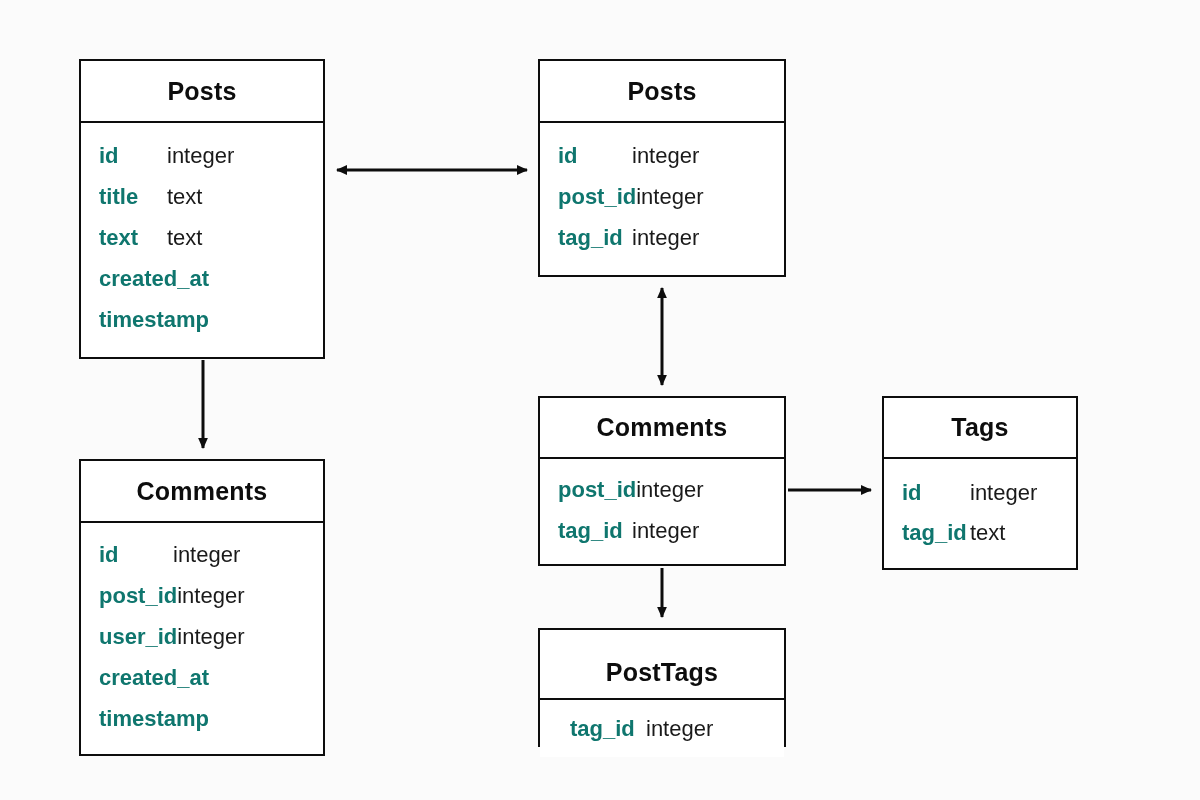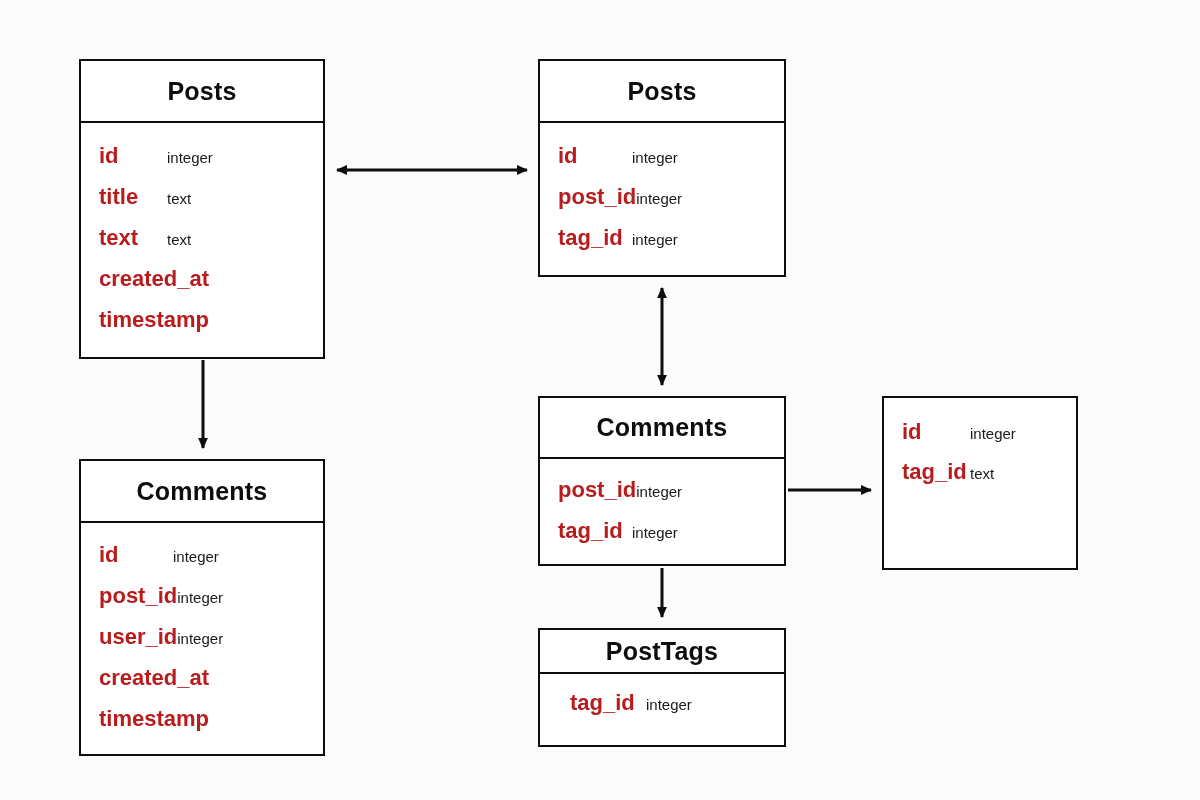--- a/index.html
+++ b/index.html
@@ -47,24 +47,24 @@
     justify-content: center;
   }
   .field-row {
     display: flex;
     align-items: baseline;
     white-space: nowrap;
   }
   .field-name {
     font-size: 22px;
     font-weight: 700;
-    color: #b91c1c;
+    color: #0f766e;
   }
   .field-type {
-    font-size: 15px;
+    font-size: 22px;
     font-weight: 400;
     color: #1a1a1a;
   }
   
   .tbl-users .entity-body   { padding: 12px 0 0 18px; }
   .tbl-users .field-row     { margin-bottom: 15px; }
   .tbl-users .field-name    { display:inline-block; min-width: 68px; }
 
   .tbl-posts .entity-body   { padding: 12px 0 0 18px; }
   .tbl-posts .field-row     { margin-bottom: 15px; }
@@ -223,34 +223,37 @@
         <span class="field-type">integer</span>
       </div>
       <div class="field-row">
         <span class="field-name">tag_id</span>
         <span class="field-type">integer</span>
       </div>
     </div>
   </div>
 
   <div class="entity tbl-tags" style="left:882px; top:396px; width:196px; height:174px;">
+    <div class="entity-header" style="height:61px;">
+      <span class="entity-title">Tags</span>
+    </div>
     <div class="entity-body" style="height:108px;">
       <div class="field-row">
         <span class="field-name">id</span>
         <span class="field-type">integer</span>
       </div>
       <div class="field-row">
         <span class="field-name">tag_id</span>
         <span class="field-type">text</span>
       </div>
     </div>
   </div>
 
   <div class="entity tbl-posttags" style="left:538px; top:628px; width:248px; height:119px;">
-    <div class="entity-header" style="height:44px;">
+    <div class="entity-header" style="height:54px;margin-top:16px;">
       <span class="entity-title">PostTags</span>
     </div>
     <div class="entity-body" style="height:57px;">
       <div class="field-row">
         <span class="field-name">tag_id</span>
         <span class="field-type">integer</span>
       </div>
     </div>
   </div>
 

